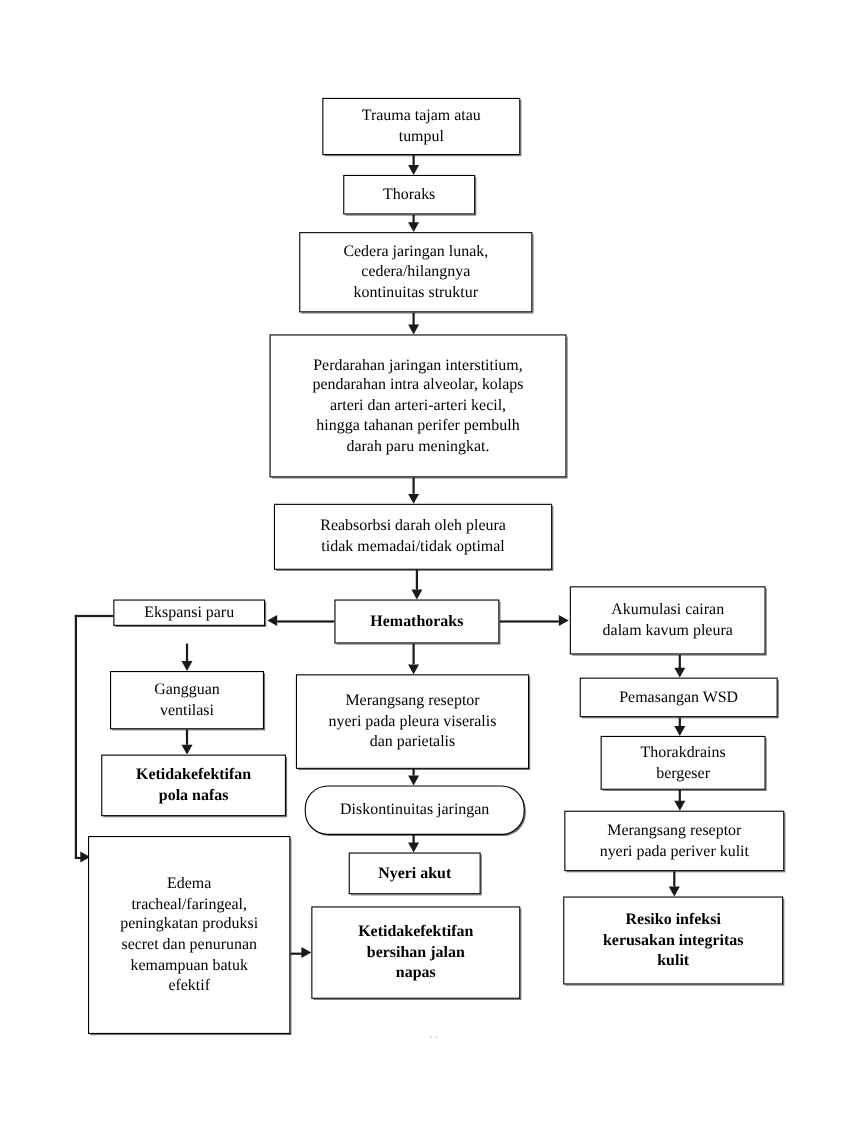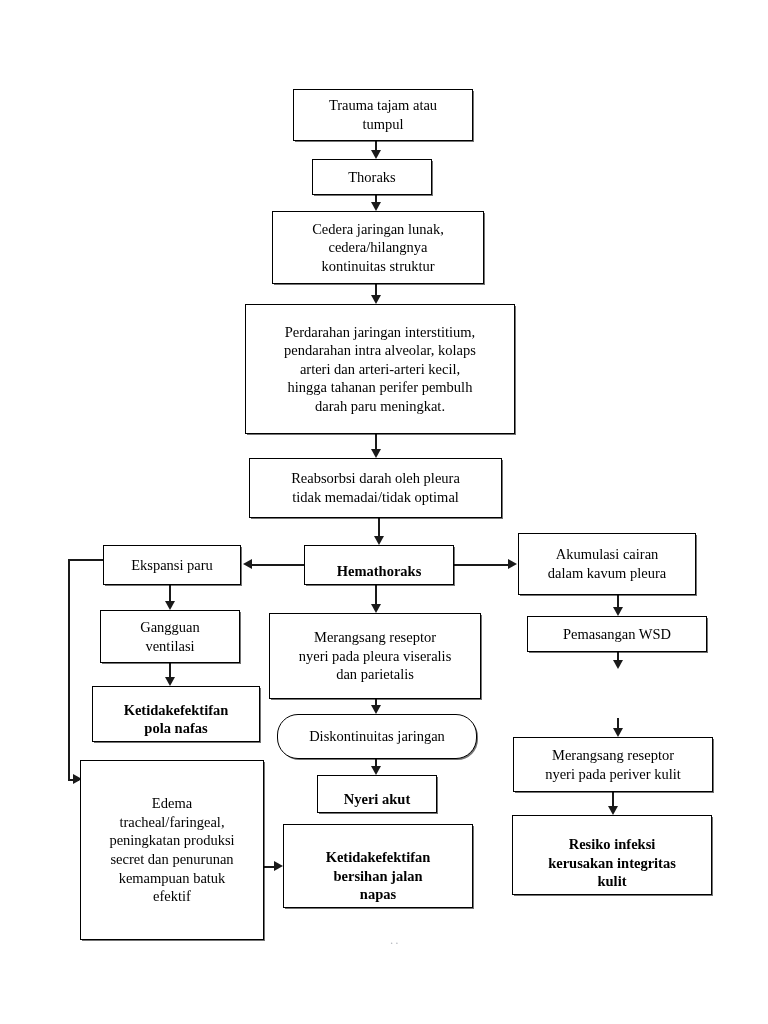--- a/index.html
+++ b/index.html
@@ -18,21 +18,21 @@
     display:flex;
     align-items:center;
     justify-content:center;
     text-align:center;
     line-height:1.28;
     font-size:14.5px;
     padding:3px 5px;
     z-index:3;
     box-shadow:1.5px 1.5px 0 -0.5px rgba(0,0,0,0.55);
   }
-  .node.bold{font-weight:bold;align-items:flex-end;}
+  .node.bold{font-weight:bold;}
   .node .txt{display:block;width:100%;white-space:pre-line;}
 
   
   .edge{position:absolute;background:#1a1a1a;z-index:1;}
   .vline{width:2px;}
   .hline{height:2px;}
 
   .arrow{position:absolute;width:0;height:0;z-index:2;}
   .arrow.down{
     border-left:5.5px solid transparent;
@@ -88,21 +88,21 @@
 
   <div class="node" style="left:249px;top:458px;width:253px;height:60px;">
     <span class="txt">Reabsorbsi darah oleh pleura
 tidak memadai/tidak optimal</span>
   </div>
 
   <div class="node bold" style="left:304px;top:545px;width:150px;height:40px;">
     <span class="txt">Hemathoraks</span>
   </div>
 
-  <div class="node" style="left:103px;top:545px;width:138px;height:40px;">
+  <div class="node" style="left:103px;top:545px;width:138px;height:24px;">
     <span class="txt">Ekspansi paru</span>
   </div>
 
   <div class="node" style="left:518px;top:533px;width:178px;height:62px;">
     <span class="txt">Akumulasi cairan
 dalam kavum pleura</span>
   </div>
 
   <div class="node" style="left:100px;top:610px;width:140px;height:53px;text-align:center;">
     <span class="txt">Gangguan
@@ -117,20 +117,24 @@
 
   <div class="node" style="left:527px;top:616px;width:180px;height:36px;text-align:center;">
     <span class="txt">Pemasangan WSD</span>
   </div>
 
   <div class="node bold" style="left:92px;top:686px;width:168px;height:56px;">
     <span class="txt">Ketidakefektifan
 pola nafas</span>
   </div>
 
+  <div class="node" style="left:546px;top:669px;width:150px;height:49px;">
+    <span class="txt">Thorakdrains
+bergeser</span>
+  </div>
 
   <div class="node" style="left:277px;top:714px;width:200px;height:45px;border-radius:21px;">
     <span class="txt">Diskontinuitas jaringan</span>
   </div>
 
   <div class="node" style="left:513px;top:737px;width:200px;height:55px;">
     <span class="txt">Merangsang reseptor
 nyeri pada periver kulit</span>
   </div>
 

